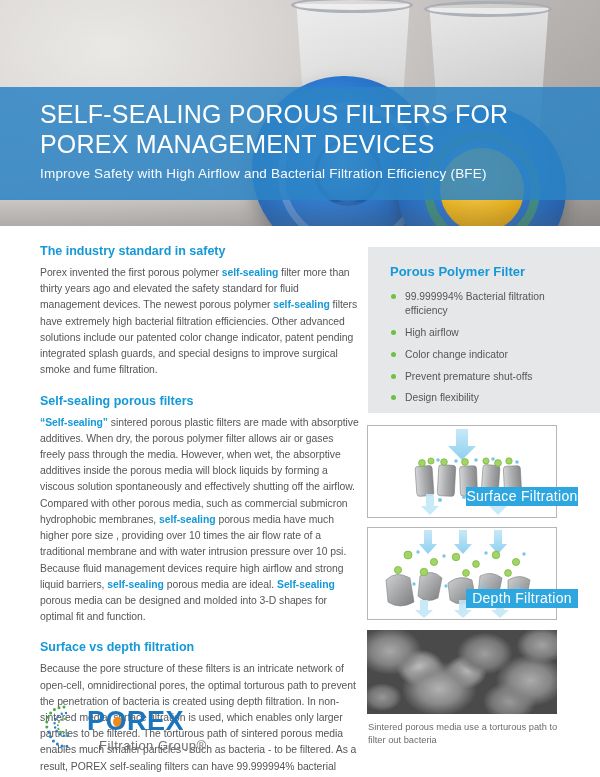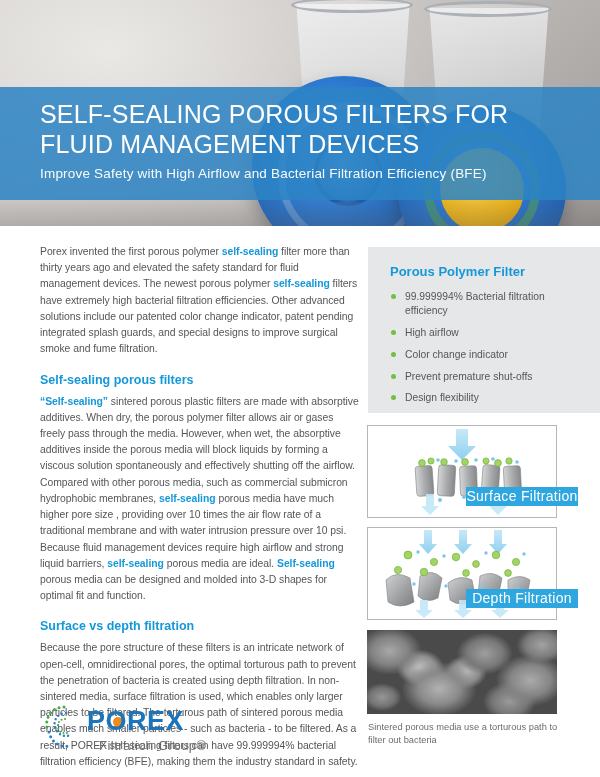--- a/index.html
+++ b/index.html
@@ -145,27 +145,28 @@
     </div>
     <div class="device device2">
       <div class="teal-ring"></div>
       <div class="yellow"></div>
     </div>
   </div>
 
   <div class="banner">
     <div class="banner-title">
       <div>SELF-SEALING POROUS FILTERS FOR</div>
-      <div>FLUID MANAGEMENT DEVICES</div>
+      <div>POREX MANAGEMENT DEVICES</div>
     </div>
     <div class="banner-sub">Improve Safety with High Airflow and Bacterial Filtration Efficiency (BFE)</div>
   </div>
 
   <div class="col-left">
     <div>
+      <h3>The industry standard in safety</h3>
       <p><span>Porex invented the first porous polymer </span><span class="hl">self-sealing</span><span> filter more than thirty years ago and elevated the safety standard for fluid management devices. The newest porous polymer </span><span class="hl">self-sealing</span><span> filters have extremely high bacterial filtration efficiencies. Other advanced solutions include our patented color change indicator, patent pending integrated splash guards, and special designs to improve surgical smoke and fume filtration.</span></p>
     </div>
     <div>
       <h3>Self-sealing porous filters</h3>
       <p><span class="hl">“Self-sealing”</span><span> sintered porous plastic filters are made with absorptive additives. When dry, the porous polymer filter allows air or gases freely pass through the media. However, when wet, the absorptive additives inside the porous media will block liquids by forming a viscous solution spontaneously and effectively shutting off the airflow. Compared with other porous media, such as commercial submicron hydrophobic membranes, </span><span class="hl">self-sealing</span><span> porous media have much higher pore size , providing over 10 times the air flow rate of a traditional membrane and with water intrusion pressure over 10 psi. Because fluid management devices require high airflow and strong liquid barriers, </span><span class="hl">self-sealing</span><span> porous media are ideal. </span><span class="hl">Self-sealing</span><span> porous media can be designed and molded into 3-D shapes for optimal fit and function.</span></p>
     </div>
     <div>
       <h3>Surface vs depth filtration</h3>
       <p><span>Because the pore structure of these filters is an intricate network of open-cell, omnidirectional pores, the optimal torturous path to prevent the penetration of bacteria is created using depth filtration.  In non-sintered media, surface filtration is used, which enables only larger particles to be filtered.  The torturous path of sintered porous media enables much smaller particles - such as bacteria - to be filtered.  As a result, POREX self-sealing filters can have 99.999994% bacterial filtration efficiency (BFE), making them the industry standard in safety.</span></p>
     </div>

